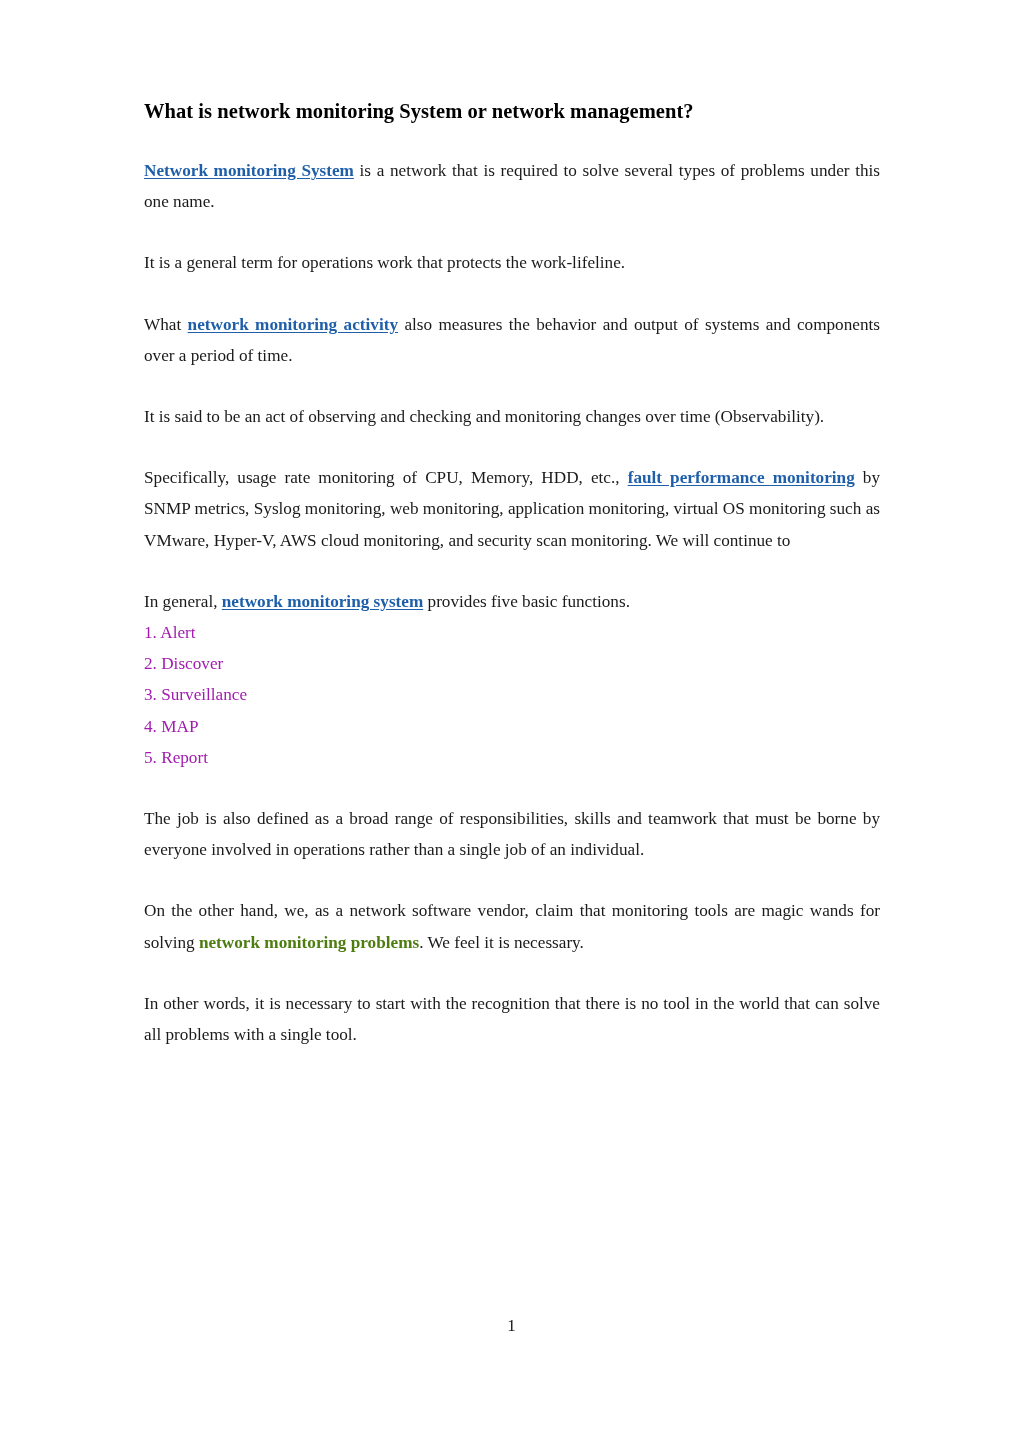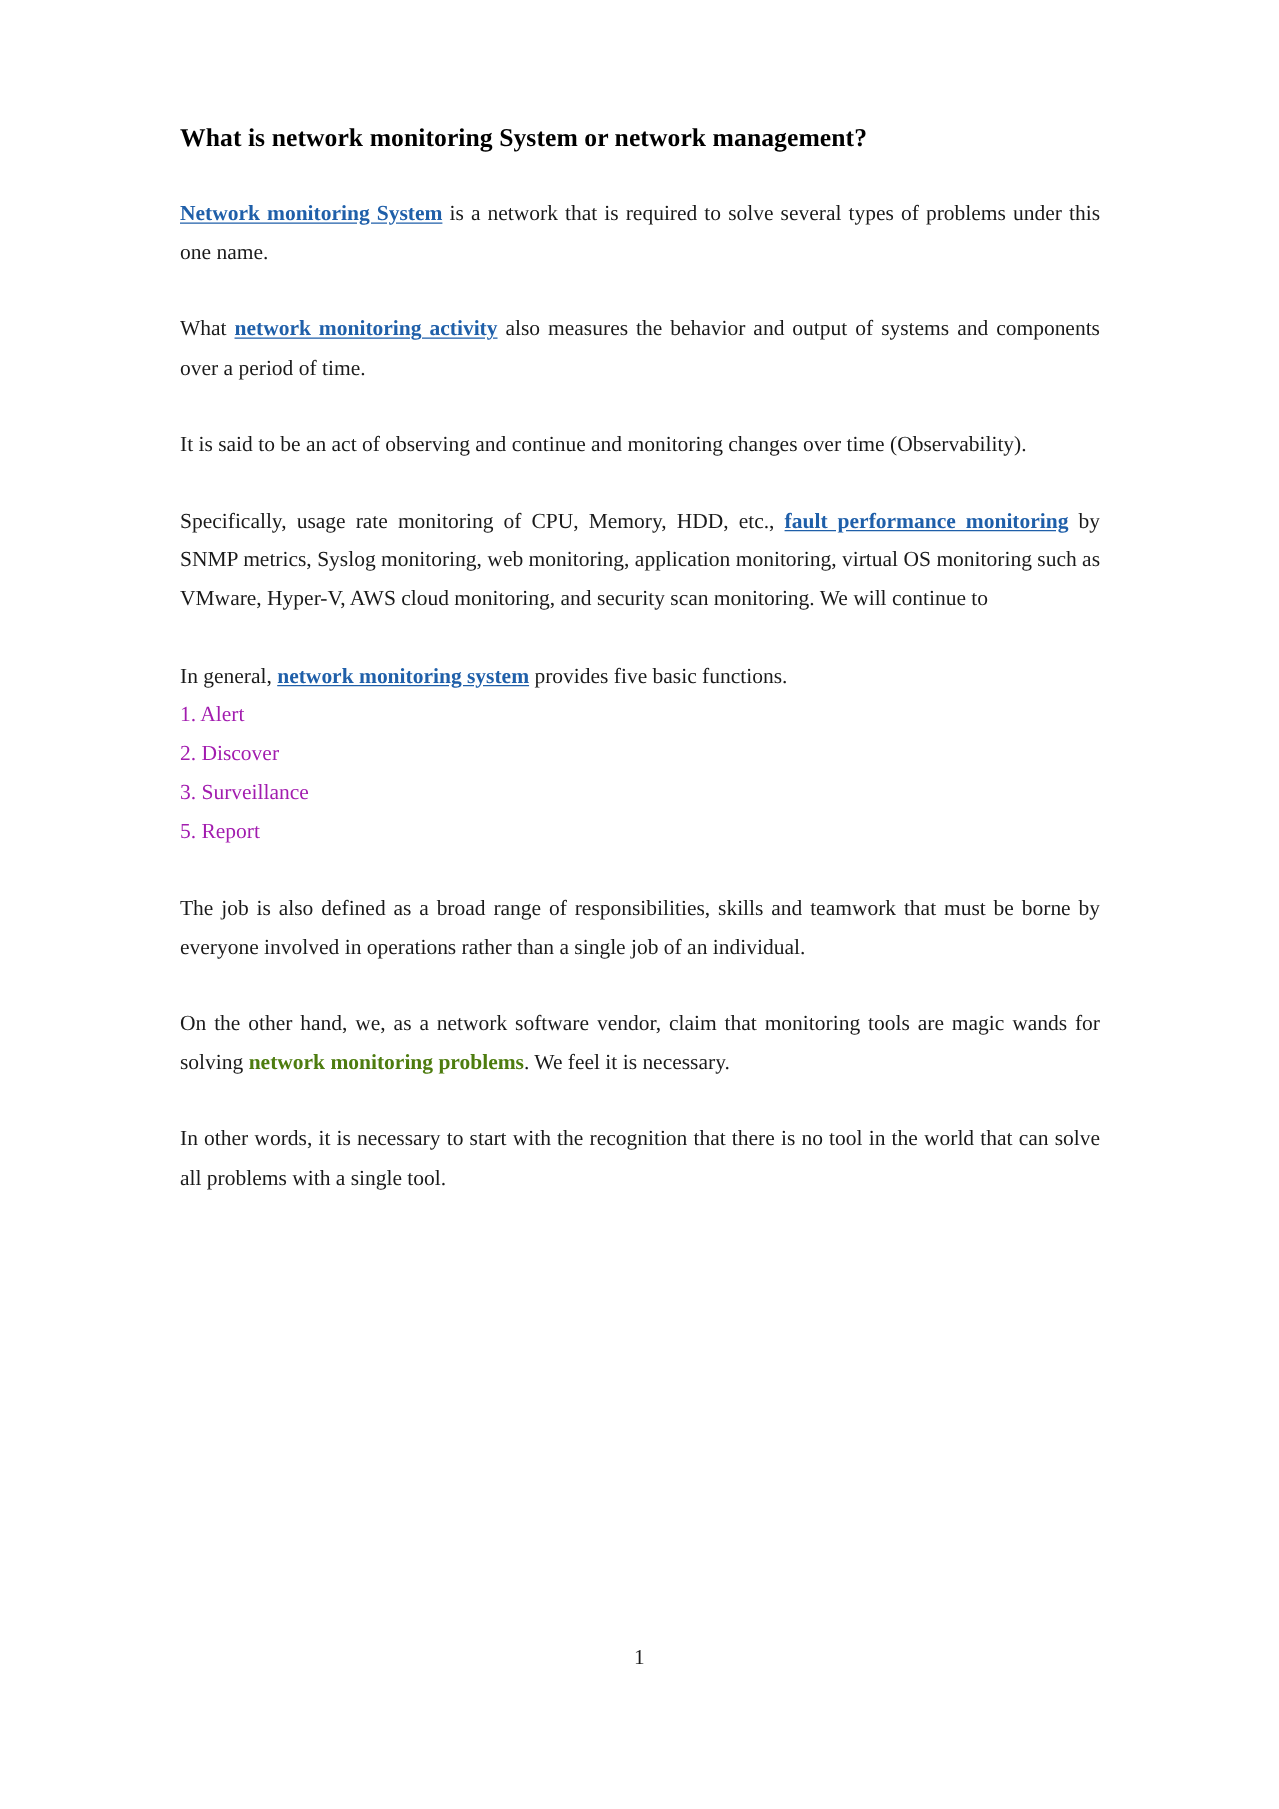--- a/index.html
+++ b/index.html
@@ -97,33 +97,35 @@
 <body>
 
 <div class="page">
 
   <div class="content">
 
     <h1 class="doc-title">What is network monitoring System or network management?</h1>
 
     <p class="para"><a class="doclink" href="#">Network monitoring System</a><span> is a network that is required to solve several types of problems under this one name.</span></p>
 
+    <p class="para noindent-left">It is a general term for operations work that protects the work-lifeline.</p>
 
     <p class="para"><span>What </span><a class="doclink" href="#">network monitoring activity</a><span> also measures the behavior and output of systems and components over a period of time.</span></p>
 
-    <p class="para">It is said to be an act of observing and continue and monitoring changes over time (Observability).</p>
+    <p class="para">It is said to be an act of observing and checking and monitoring changes over time (Observability).</p>
 
     <p class="para"><span>Specifically, usage rate monitoring of CPU, Memory, HDD, etc., </span><a class="doclink" href="#">fault performance monitoring</a><span> by SNMP metrics, Syslog monitoring, web monitoring, application monitoring, virtual OS monitoring such as VMware, Hyper-V, AWS cloud monitoring, and security scan monitoring. We will continue to</span></p>
 
     <p class="para noindent-left list-intro"><span>In general, </span><a class="doclink" href="#">network monitoring system</a><span> provides five basic functions.</span></p>
 
     <ul class="func-list">
       <li>1. Alert</li>
       <li>2. Discover</li>
       <li>3. Surveillance</li>
+      <li>4. MAP</li>
       <li>5. Report</li>
     </ul>
 
     <p class="para">The job is also defined as a broad range of responsibilities, skills and teamwork that must be borne by everyone involved in operations rather than a single job of an individual.</p>
 
     <p class="para"><span>On the other hand, we, as a network software vendor, claim that monitoring tools are magic wands for solving </span><strong class="emph">network monitoring problems</strong><span>. We feel it is necessary.</span></p>
 
     <p class="para last-in-group">In other words, it is necessary to start with the recognition that there is no tool in the world that can solve all problems with a single tool.</p>
 
   </div>

